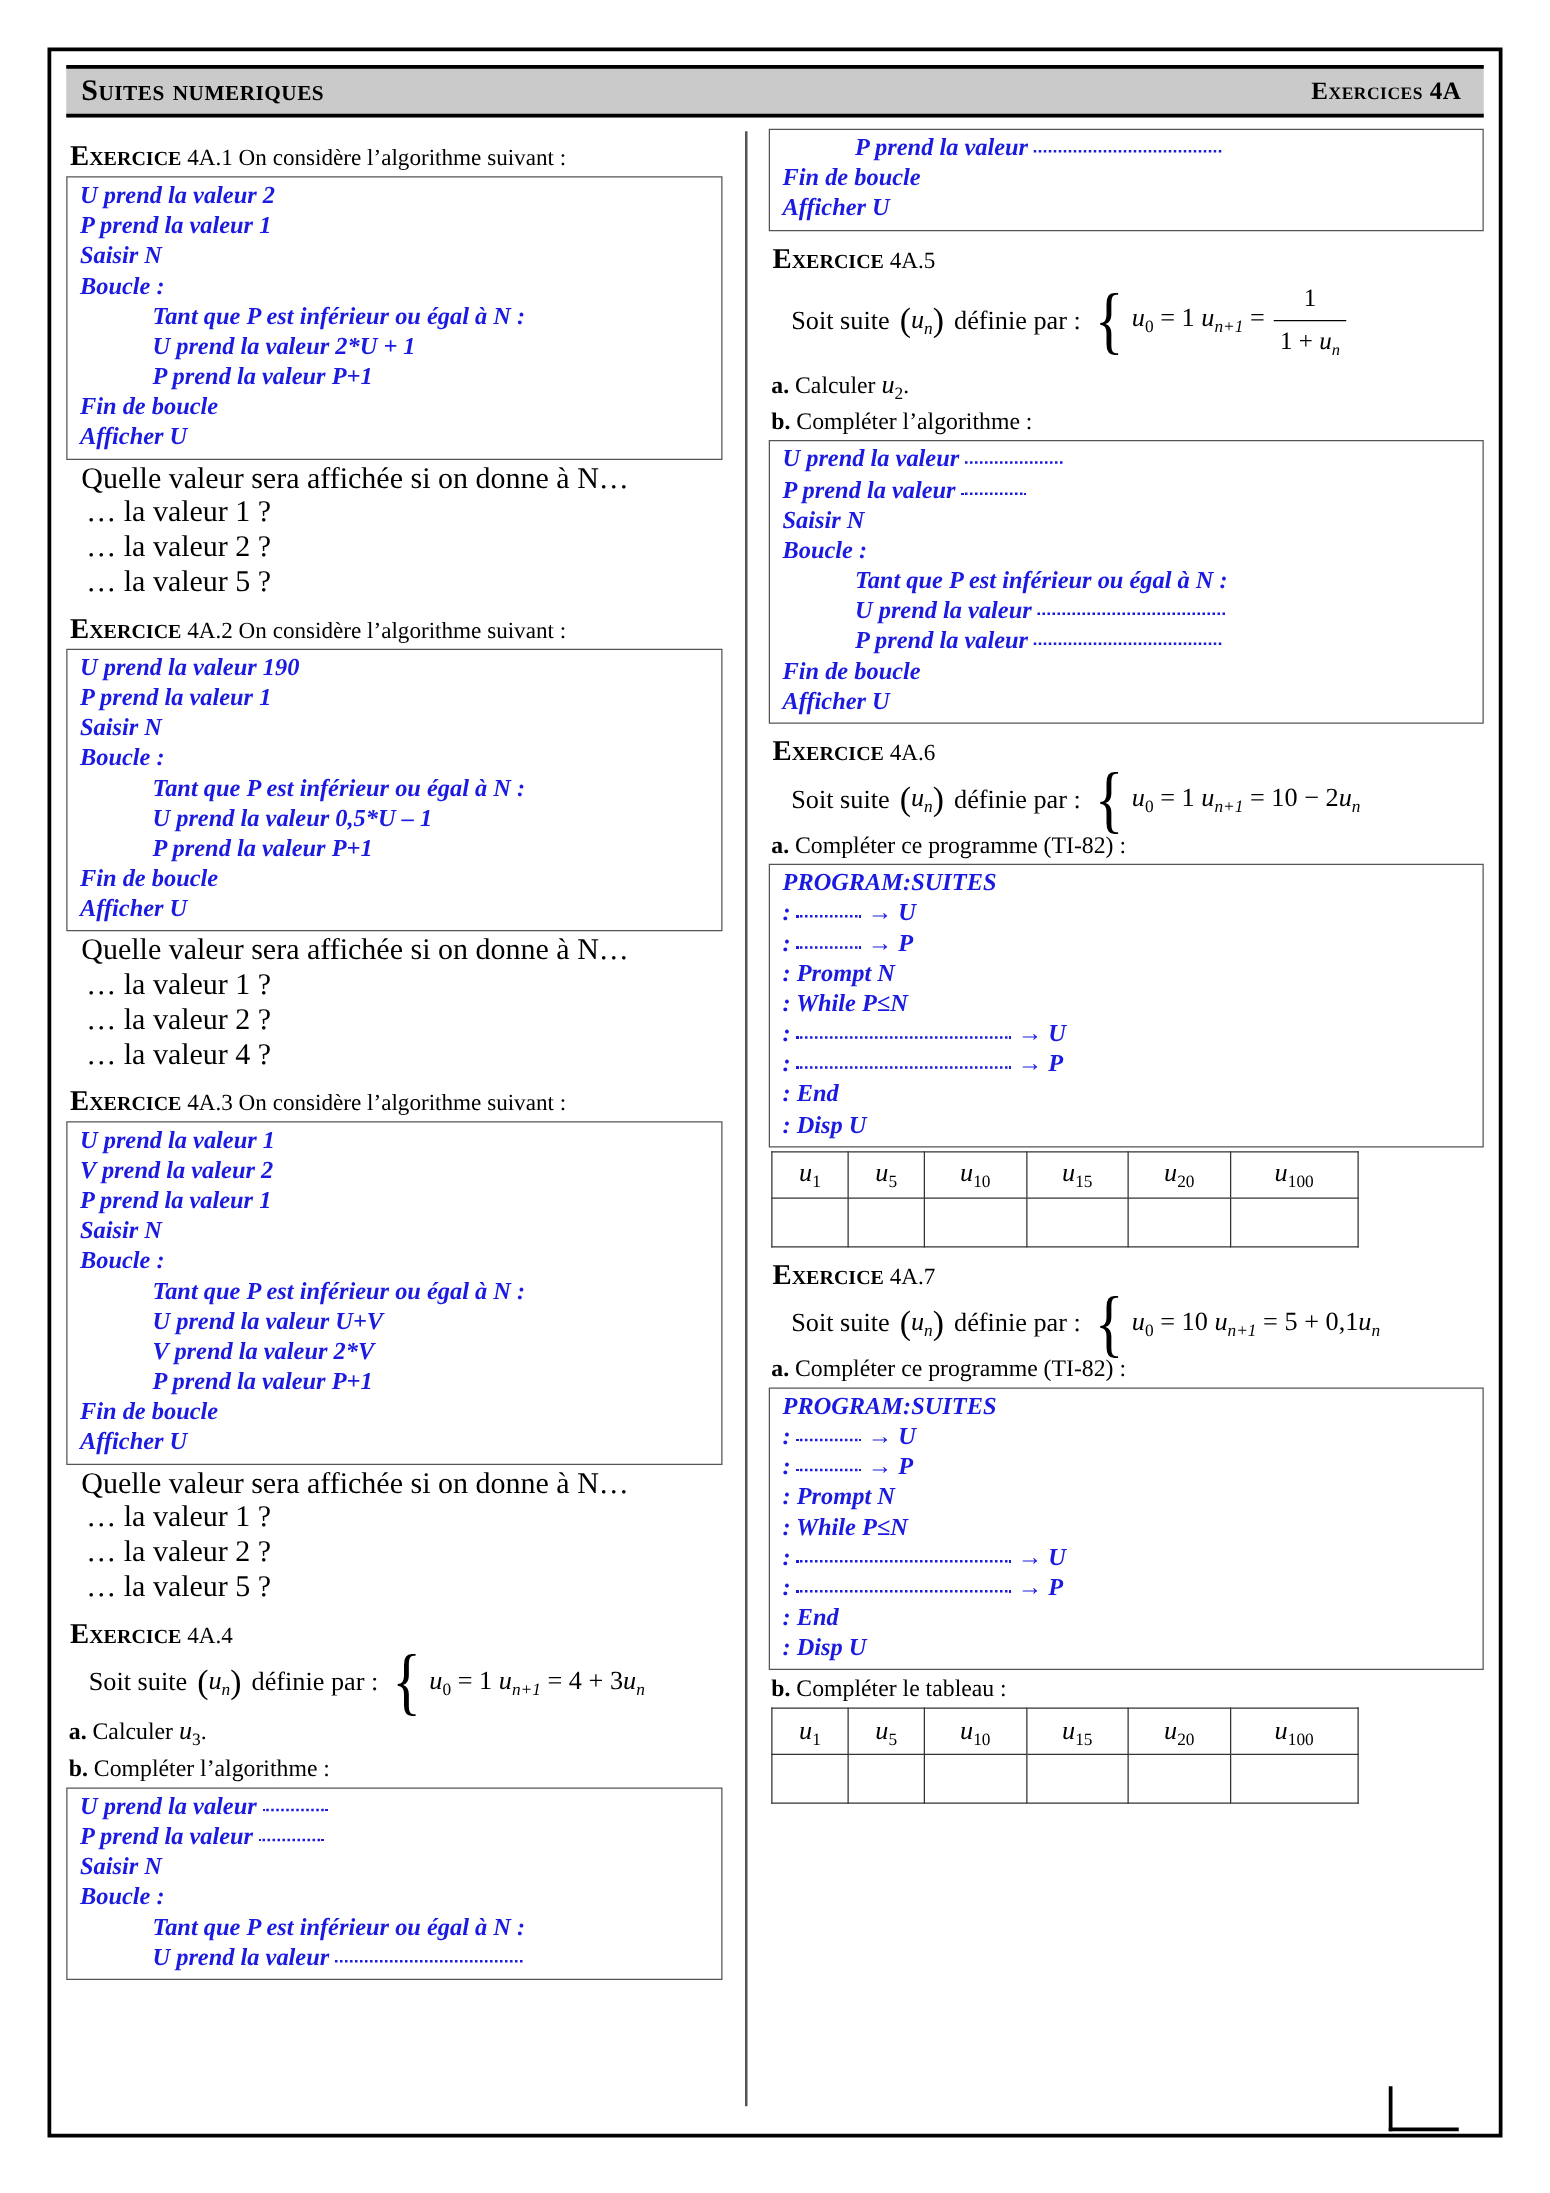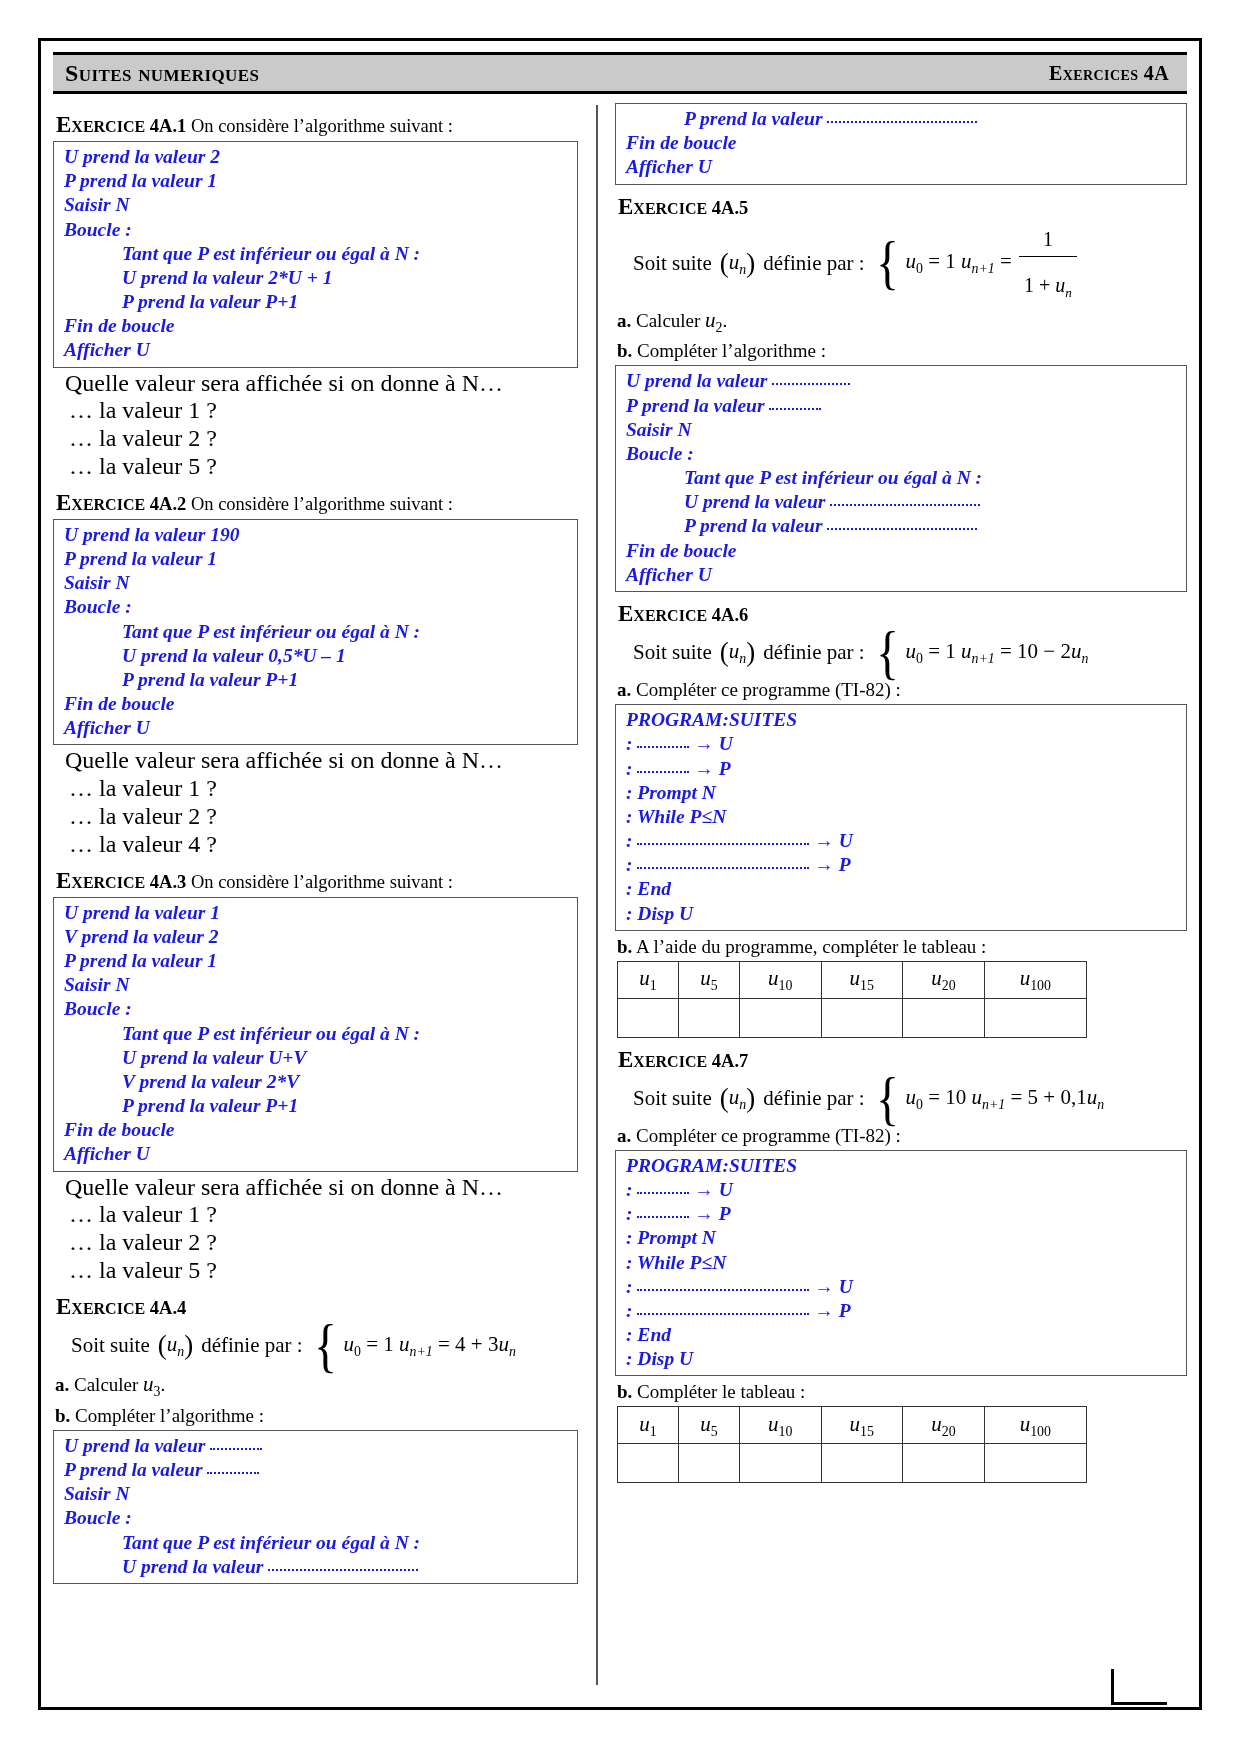--- a/index.html
+++ b/index.html
@@ -17,21 +17,21 @@
   .sc{font-variant:small-caps;}
 
   
   .cols{position:absolute;left:12px;top:62px;width:1134px;height:1596px;}
   .colL{position:absolute;left:0;top:0;width:525px;}
   .colR{position:absolute;left:562px;top:0;width:572px;}
   .vrule{position:absolute;left:543px;top:2px;width:2px;height:1580px;background:#555;}
 
   
   .exh{font-size:18.5px;margin:9px 0 3px 3px;}
-  .exh .num{font-weight:bold;}
+  .exh .num{font-weight:normal;}
   .exh .lab{font-weight:bold;font-variant:small-caps;font-size:23px;}
   .exh .rest{font-weight:normal;}
   .q{font-size:24px;margin-left:16px;line-height:1.16;}
   .q.first{margin-left:12px;}
   .ab{font-size:19px;margin:5px 0 3px 2px;}
   .ab b{font-weight:bold;}
 
   
   .algo{border:1.5px solid #555;padding:3px 6px 4px 10px;margin:1px 0 2px 0;box-sizing:border-box;}
   .algo .ln{color:#1a1ae0;font-weight:bold;font-style:italic;font-size:19.5px;line-height:1.24;white-space:pre;}
@@ -48,21 +48,21 @@
   .math .lead{margin-left:18px;}
   .mi{font-style:italic;font-family:"Liberation Serif",serif;}
   .paren{font-size:27px;vertical-align:-3px;}
   sub.s{font-size:.66em;vertical-align:-.35em;font-style:normal;}
   sub.si{font-size:.66em;vertical-align:-.35em;font-style:italic;}
   .brace{font-size:60px;line-height:.72;font-family:"Liberation Serif",serif;margin:0 4px 0 8px;display:inline-block;transform:scaleX(.8);}
   .sys{display:inline-block;vertical-align:middle;}
   .sys .row{line-height:1.55;white-space:nowrap;font-size:21px;}
   .frac{display:inline-block;vertical-align:middle;text-align:center;margin:0 2px;}
   .frac .n{display:block;border-bottom:1.3px solid #000;padding:0 5px 1px 5px;font-size:20px;}
-  .frac .d{display:block;padding:13px 5px 0 5px;font-size:20px;}
+  .frac .d{display:block;padding:1px 5px 0 5px;font-size:20px;}
 
   
   table.utab{border-collapse:collapse;margin:3px 0 2px 2px;width:470px;}
   table.utab td{border:1.6px solid #333;height:34px;text-align:center;font-size:21px;}
   table.utab td.val{height:36px;}
   .inline-math{font-size:21px;}
 </style>
 </head>
 <body>
 
@@ -257,24 +257,20 @@
         <div class="ln">: <span class="dots d-s"></span> <span class="arr">→</span> U</div>
         <div class="ln">: <span class="dots d-s"></span> <span class="arr">→</span> P</div>
         <div class="ln">: Prompt N</div>
         <div class="ln">: While P≤N</div>
         <div class="ln">: <span class="dots d-xl"></span> <span class="arr">→</span> U</div>
         <div class="ln">: <span class="dots d-xl"></span> <span class="arr">→</span> P</div>
         <div class="ln">: End</div>
         <div class="ln">: Disp U</div>
       </div>
 
-      <div class="ab">
-        <b>b.</b>
-        <span>A l’aide du programme, compléter le tableau :</span>
-      </div>
 
       <table class="utab">
         <tbody>
               <tr>
           <td><span class="mi">u</span><sub class="s">1</sub></td>
           <td><span class="mi">u</span><sub class="s">5</sub></td>
           <td><span class="mi">u</span><sub class="s">10</sub></td>
           <td><span class="mi">u</span><sub class="s">15</sub></td>
           <td><span class="mi">u</span><sub class="s">20</sub></td>
           <td><span class="mi">u</span><sub class="s">100</sub></td>

